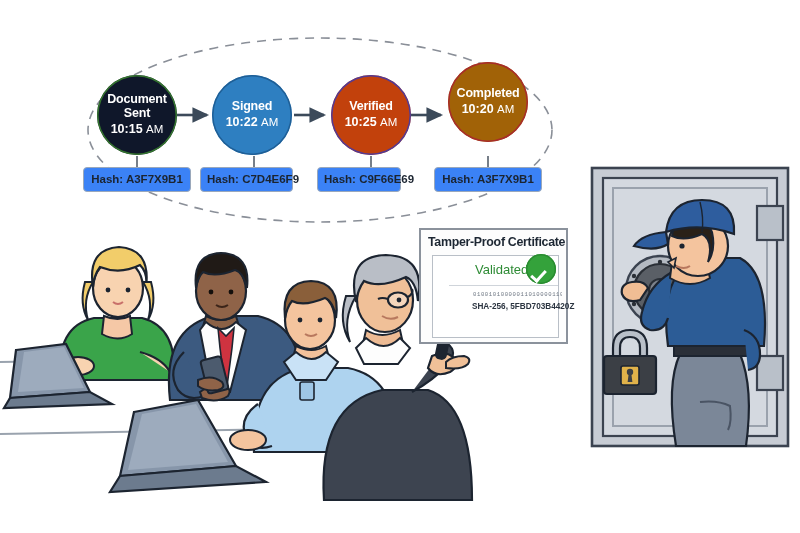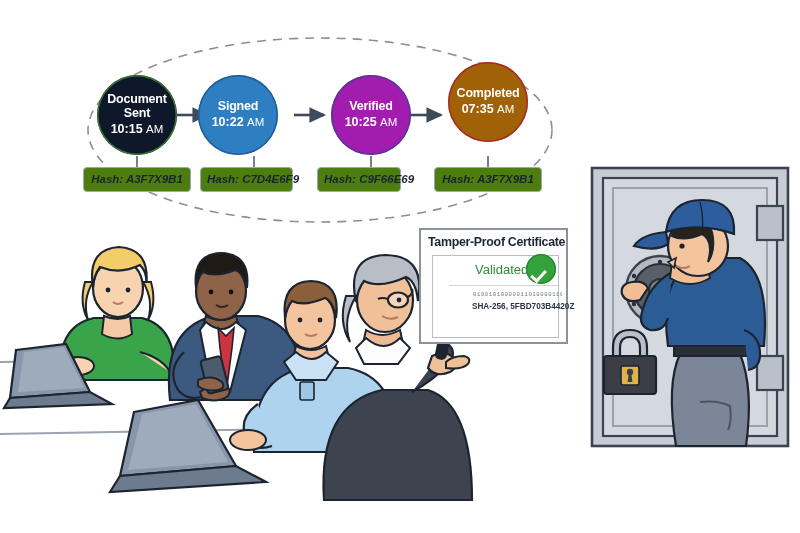--- a/index.html
+++ b/index.html
@@ -14,23 +14,23 @@
 
   
   .node{position:absolute;border-radius:50%;display:flex;flex-direction:column;
         align-items:center;justify-content:center;color:#fff;text-align:center;
         box-sizing:border-box;}
   .node .label{font-weight:bold;font-size:12.5px;line-height:13.5px;letter-spacing:-.2px;}
   .node .time{font-size:12.5px;line-height:15px;margin-top:2px;font-weight:bold;}
   .node .time .ampm{font-weight:normal;font-size:11.5px;}
 
   
-  .hash{position:absolute;background:#4d7c0f;border:1.4px solid #9aa8bb;border-radius:4px;
+  .hash{position:absolute;background:#3b82f6;border:1.4px solid #9aa8bb;border-radius:4px;
         color:#1b2430;font-size:11.5px;line-height:12px;padding:5px 6px 6px;
-        white-space:nowrap;box-sizing:border-box;text-align:center;font-weight:600;font-style:italic;}
+        white-space:nowrap;box-sizing:border-box;text-align:center;font-weight:600;}
 
   
   #cert{position:absolute;left:419px;top:228px;width:149px;height:116px;}
   #cert .panel{position:absolute;inset:0;background:#fdfdfd;border:2px solid #8b929c;}
   #cert .title{position:absolute;left:9px;top:7px;right:6px;font-size:12.4px;font-weight:bold;
         color:#1d2733;letter-spacing:-.3px;white-space:nowrap;}
   #cert .inner{position:absolute;left:13px;top:27px;right:9px;bottom:6px;
         background:#fff;border:1.4px solid #b9bfc7;}
   #cert .validated{position:absolute;left:56px;top:34px;font-size:13px;font-weight:normal;color:#2e8b35;}
   #cert .sep{position:absolute;left:30px;right:10px;top:57px;height:1px;background:#cfd4da;}
@@ -225,36 +225,36 @@
 
 <div class="node" style="left:97px;top:75px;width:80px;height:80px;background:#0f172a;box-shadow:0 0 0 1.5px #35752f inset;">
   <div class="label">
     <span>Document</span><br>
     <span>Sent</span>
   </div>
   <div class="time">
     <span>10:15</span> <span class="ampm">AM</span>
   </div>
 </div>
-<div class="node" style="left:198px;top:75px;width:80px;height:80px;background:#2e7fc1;box-shadow:0 0 0 1.5px #1f5f96 inset;">
+<div class="node" style="left:212px;top:75px;width:80px;height:80px;background:#2e7fc1;box-shadow:0 0 0 1.5px #1f5f96 inset;">
   <div class="label">Signed</div>
   <div class="time">
     <span>10:22</span> <span class="ampm">AM</span>
   </div>
 </div>
-<div class="node" style="left:331px;top:75px;width:80px;height:80px;background:#a21caf;box-shadow:0 0 0 1.5px #523a96 inset;">
+<div class="node" style="left:331px;top:75px;width:80px;height:80px;background:#c2410c;box-shadow:0 0 0 1.5px #523a96 inset;">
   <div class="label">Verified</div>
   <div class="time">
     <span>10:25</span> <span class="ampm">AM</span>
   </div>
 </div>
 <div class="node" style="left:448px;top:62px;width:80px;height:80px;background:#a16207;box-shadow:0 0 0 1.5px #a82b2b inset;">
   <div class="label">Completed</div>
   <div class="time">
-    <span>07:35</span> <span class="ampm">AM</span>
+    <span>10:20</span> <span class="ampm">AM</span>
   </div>
 </div>
 
 <div class="hash" style="left:83px;top:167px;width:108px;">Hash: A3F7X9B1</div>
 <div class="hash" style="left:200px;top:167px;width:93px;">Hash: C7D4E6F9</div>
 <div class="hash" style="left:317px;top:167px;width:84px;">Hash: C9F66E69</div>
 <div class="hash" style="left:434px;top:167px;width:108px;">Hash: A3F7X9B1</div>
 
 <div id="cert">
   <div class="panel"></div>

